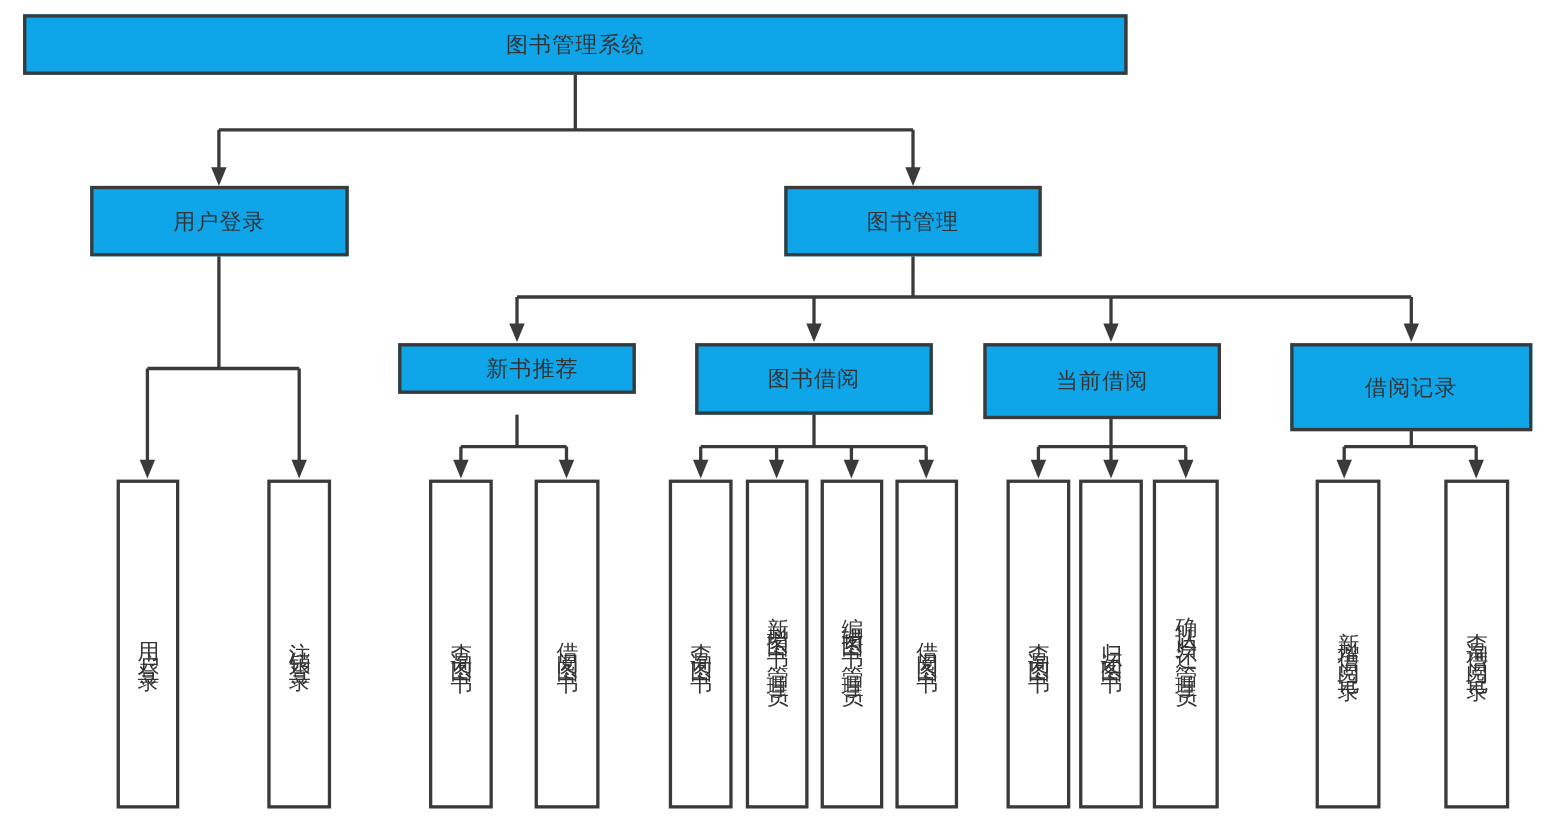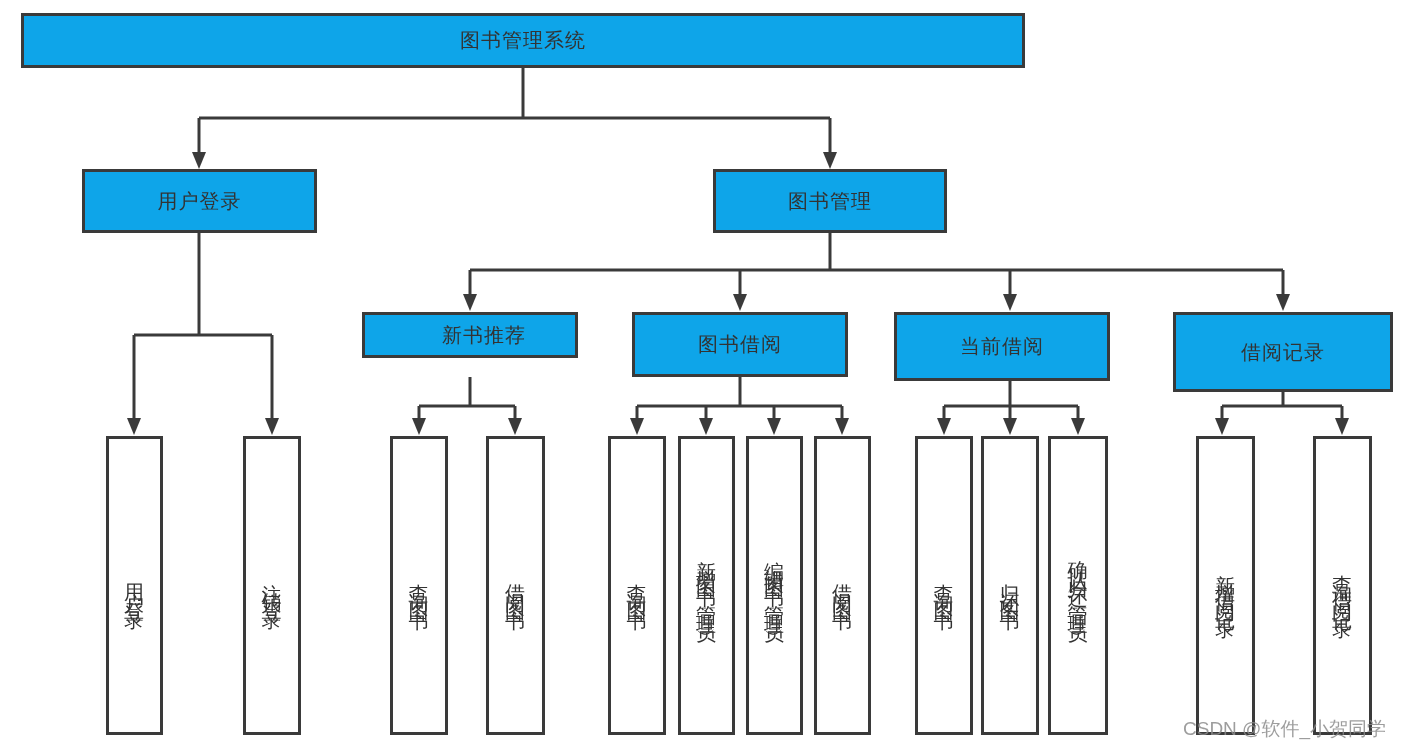--- a/index.html
+++ b/index.html
@@ -192,15 +192,14 @@
     <span class="vtext">确认归还（管理员）</span>
   </div>
 
   <div class="leaf" style="left:1196px; width:59px;">
     <span class="vtext">新增借阅记录</span>
   </div>
   <div class="leaf" style="left:1313px; width:59px;">
     <span class="vtext">查询借阅记录</span>
   </div>
 
-  <div id="watermark">CSDN @软件_小贺同学</div>
 
 </div>
 
 </body></html>

